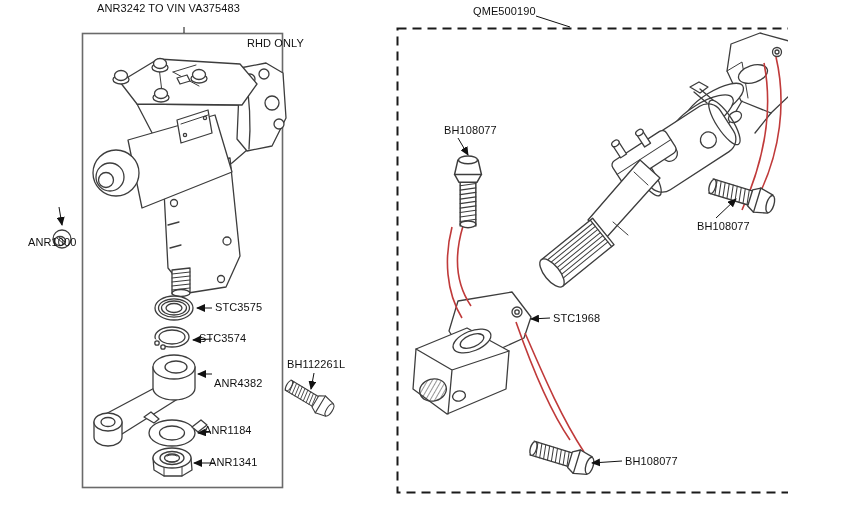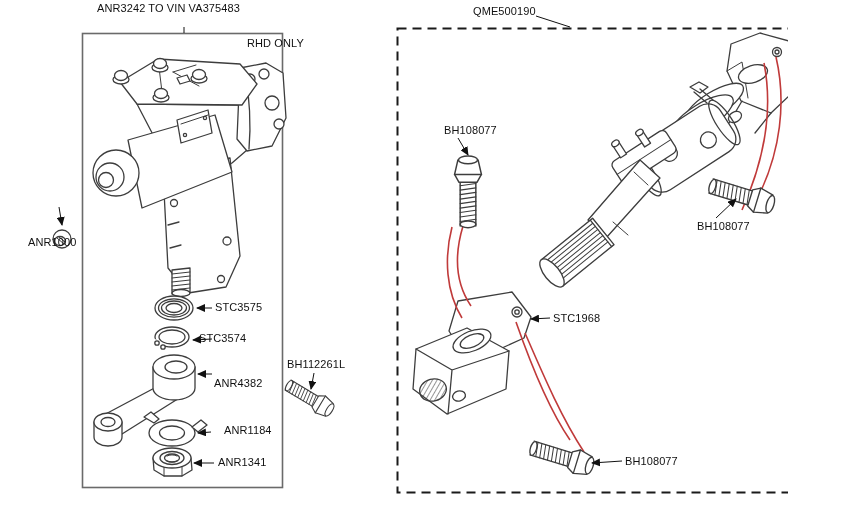--- a/index.html
+++ b/index.html
@@ -235,22 +235,22 @@
     </g>
   </svg>
 
   <div class="lbl" style="left:97px;top:2px;">ANR3242 TO VIN VA375483</div>
   <div class="lbl" style="left:208px;top:37px;margin-left:39px;">RHD ONLY</div>
 
   <div class="lbl" style="left:28px;top:192px;margin-top:44px;">ANR1000</div>
   <div class="lbl" style="left:215px;top:301px;">STC3575</div>
   <div class="lbl" style="left:199px;top:332px;">STC3574</div>
   <div class="lbl" style="left:214px;top:377px;">ANR4382</div>
-  <div class="lbl" style="left:224px;top:424px;">ANR1184</div>
-  <div class="lbl" style="left:218px;top:456px;">ANR1341</div>
+  <div class="lbl" style="left:204px;top:424px;">ANR1184</div>
+  <div class="lbl" style="left:209px;top:456px;">ANR1341</div>
   <div class="lbl" style="left:287px;top:358px;">BH112261L</div>
 
   <div class="lbl" style="left:473px;top:5px;text-align:right;">QME500190</div>
   <div class="lbl" style="left:444px;top:124px;">BH108077</div>
   <div class="lbl" style="left:697px;top:220px;">BH108077</div>
   <div class="lbl" style="left:553px;top:312px;">STC1968</div>
   <div class="lbl" style="left:625px;top:455px;">BH108077</div>
 
 </div>
 

